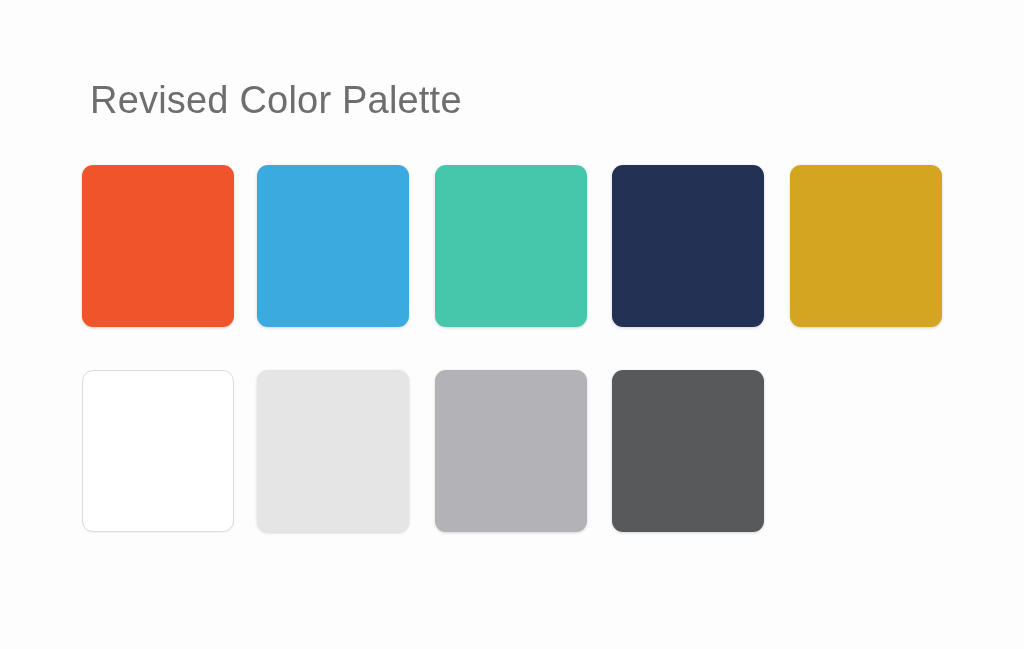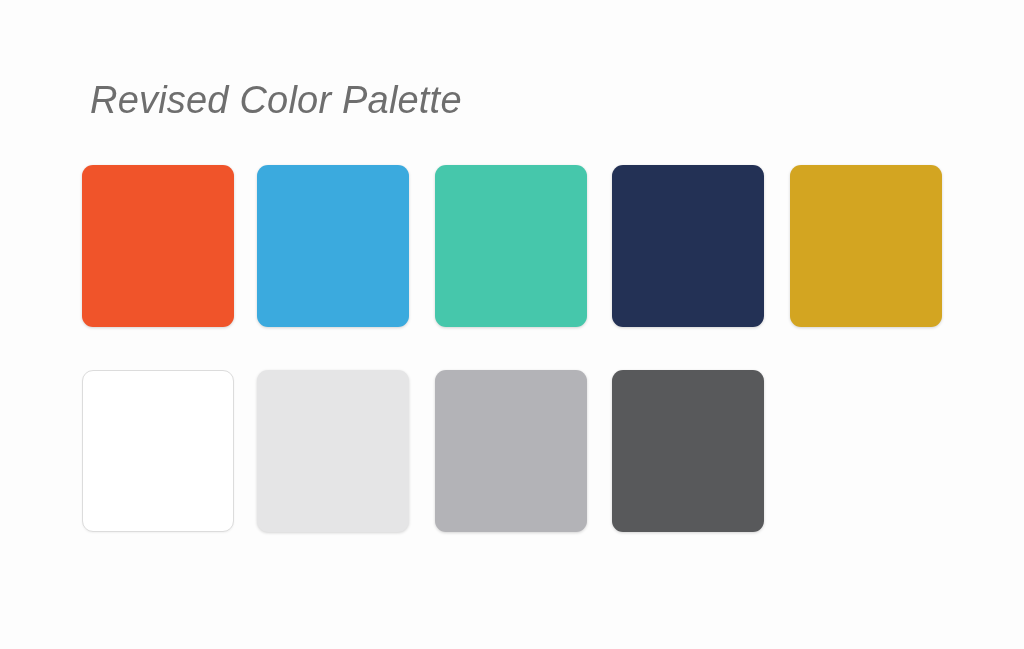--- a/index.html
+++ b/index.html
@@ -64,21 +64,21 @@
   .swatch.c1 { left: 175px; }
   .swatch.c2 { left: 353px; }
   .swatch.c3 { left: 530px; }
   .swatch.c4 { left: 708px; }
 </style>
 </head>
 <body>
 
 <div class="slide" style="background: rgb(253, 253, 253);">
 
-  <div class="page-title" style="color: rgb(110, 110, 110); font-style: italic;">Revised Color Palette</div>
+  <div class="page-title" style="color: rgb(110, 110, 110);">Revised Color Palette</div>
 
   <div class="swatch-grid">
 
     <div class="swatch-row row-1">
       <div class="swatch c0" title="#f0542a" style="background: rgb(240, 84, 42);"></div>
       <div class="swatch c1" title="#3baade" style="background: rgb(59, 170, 222);"></div>
       <div class="swatch c2" title="#46c7ab" style="background: rgb(70, 199, 171);"></div>
       <div class="swatch c3" title="#233155" style="background: rgb(35, 49, 85);"></div>
       <div class="swatch c4" title="#d3a521" style="background: rgb(211, 165, 33);"></div>
     </div>

